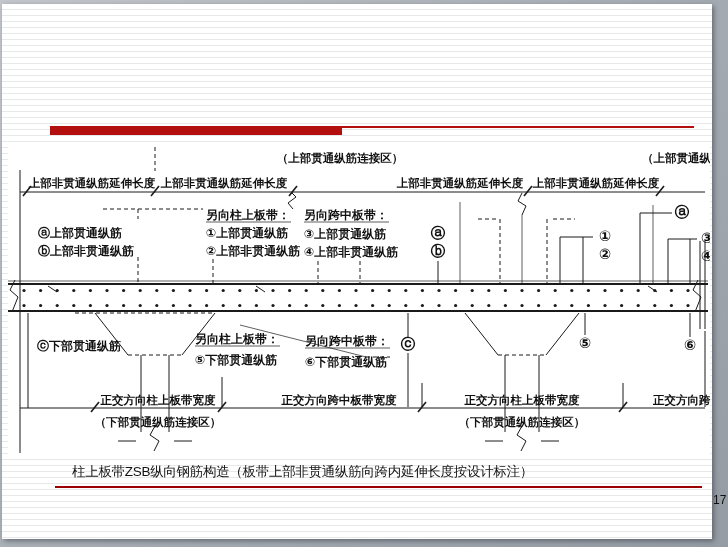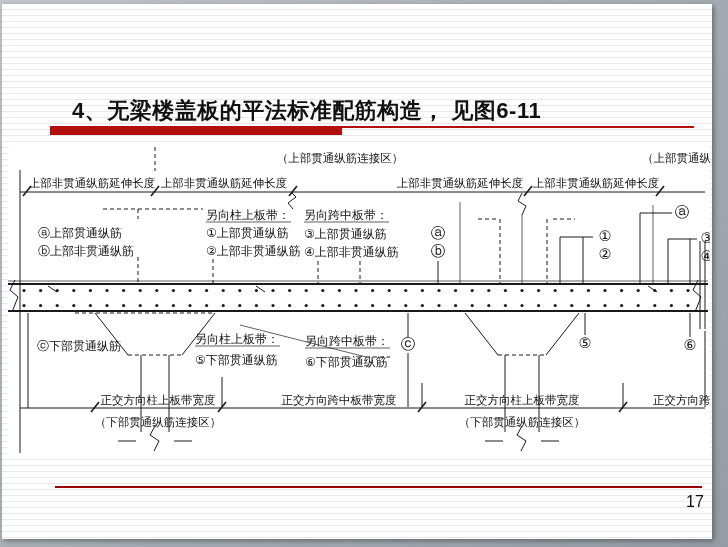--- a/index.html
+++ b/index.html
@@ -13,50 +13,49 @@
     position:absolute;left:2px;top:4px;width:710px;height:535px;
     background:repeating-linear-gradient(to bottom,#ffffff 0px,#ffffff 5px,#e7e8ea 5px,#e7e8ea 6px);
     box-shadow:2px 2px 5px rgba(50,55,65,.55);
   }
   .slide-title{
     position:absolute;left:70px;top:92px;width:620px;
     font-size:22px;font-weight:bold;letter-spacing:.5px;white-space:nowrap;
   }
   .rule-thick{position:absolute;left:48px;top:122px;width:292px;height:9px;}
   .rule-thin{position:absolute;left:340px;top:122px;width:352px;height:2px;}
-  .diagram-box{position:absolute;left:6px;top:141px;width:702px;height:312px;background:#fff;}
+  .diagram-box{position:absolute;left:6px;top:141px;width:702px;height:312px;background:#fff;font-weight:bold;}
   svg{overflow:hidden;display:block;}
   svg text{fill:#101010;font-family:"Liberation Sans","DejaVu Sans",sans-serif;}
   .t11{font-size:11.5px;}
   .t12{font-size:12px;}
   .ptr{font-size:14.5px;}
   .ln{stroke:#1a1a1a;stroke-width:1;fill:none;}
   .ln-thin{stroke:#1a1a1a;stroke-width:.7;fill:none;}
   .ln-thick{stroke:#1a1a1a;stroke-width:2;fill:none;}
   .ln-dash{stroke:#1a1a1a;stroke-width:1;fill:none;stroke-dasharray:4 3;}
   .tick{stroke:#1a1a1a;stroke-width:1.6;fill:none;}
   .caption{
     position:absolute;left:70px;top:459px;width:600px;white-space:nowrap;
     font-size:13.5px;letter-spacing:-.3px;
   }
   .caption-rule{position:absolute;left:53px;top:482px;width:647px;height:2px;}
-  .page-number{position:absolute;left:684px;top:489px;font-size:16px;}
+  .page-number{position:absolute;left:711px;top:489px;font-size:12px;}
   .figure-title{
     position:absolute;left:34px;top:509px;width:670px;white-space:nowrap;
     font-family:"Liberation Serif","DejaVu Serif",serif;font-size:16.5px;
   }
   .figure-title .b{font-weight:bold;font-family:"Liberation Sans","DejaVu Sans",sans-serif;}
   .figure-title .gap{display:inline-block;width:18px;}
 </style>
 </head>
 <body>
 
 <div class="slide">
 
-  <div class="slide-title">4、无梁楼盖板的平法标准配筋构造， 见图6-11</div>
   <div class="rule-thick" style="background:#b40f0f;"></div>
   <div class="rule-thin" style="background:#b40f0f;"></div>
 
   <div class="diagram-box">
   <svg width="702" height="312" viewBox="0 0 702 312">
 
     <g>
       <line class="ln-dash" x1="147" y1="2" x2="147" y2="26"></line>
       <text class="t11" text-anchor="middle" x="332" y="17">（上部贯通纵筋连接区）</text>
       <text class="t11" x="634" y="17">（上部贯通纵筋连接区）</text>
@@ -289,16 +288,17 @@
       <line class="tick" x1="210" y1="267" x2="218" y2="257"></line>
       <line class="tick" x1="410" y1="267" x2="418" y2="257"></line>
       <line class="tick" x1="611" y1="267" x2="619" y2="257"></line>
 
       <text class="t11" text-anchor="middle" x="150" y="281">（下部贯通纵筋连接区）</text>
       <text class="t11" text-anchor="middle" x="514" y="281">（下部贯通纵筋连接区）</text>
     </g>
   </svg>
   </div>
 
+  <div class="caption">柱上板带ZSB纵向钢筋构造（板带上部非贯通纵筋向跨内延伸长度按设计标注）</div>
   <div class="caption-rule" style="background:#9b0000;"></div>
   <div class="page-number">17</div>
 
 </div>
 
 </body></html>

